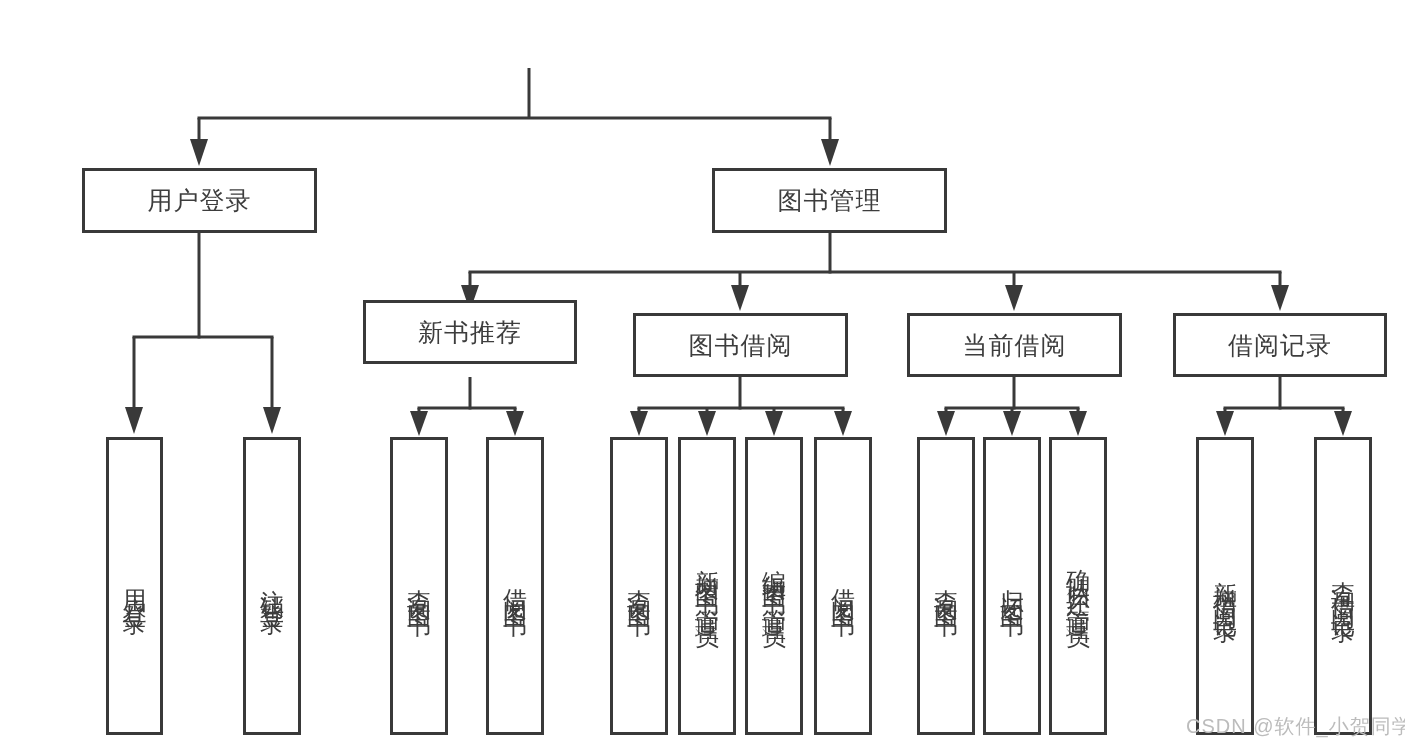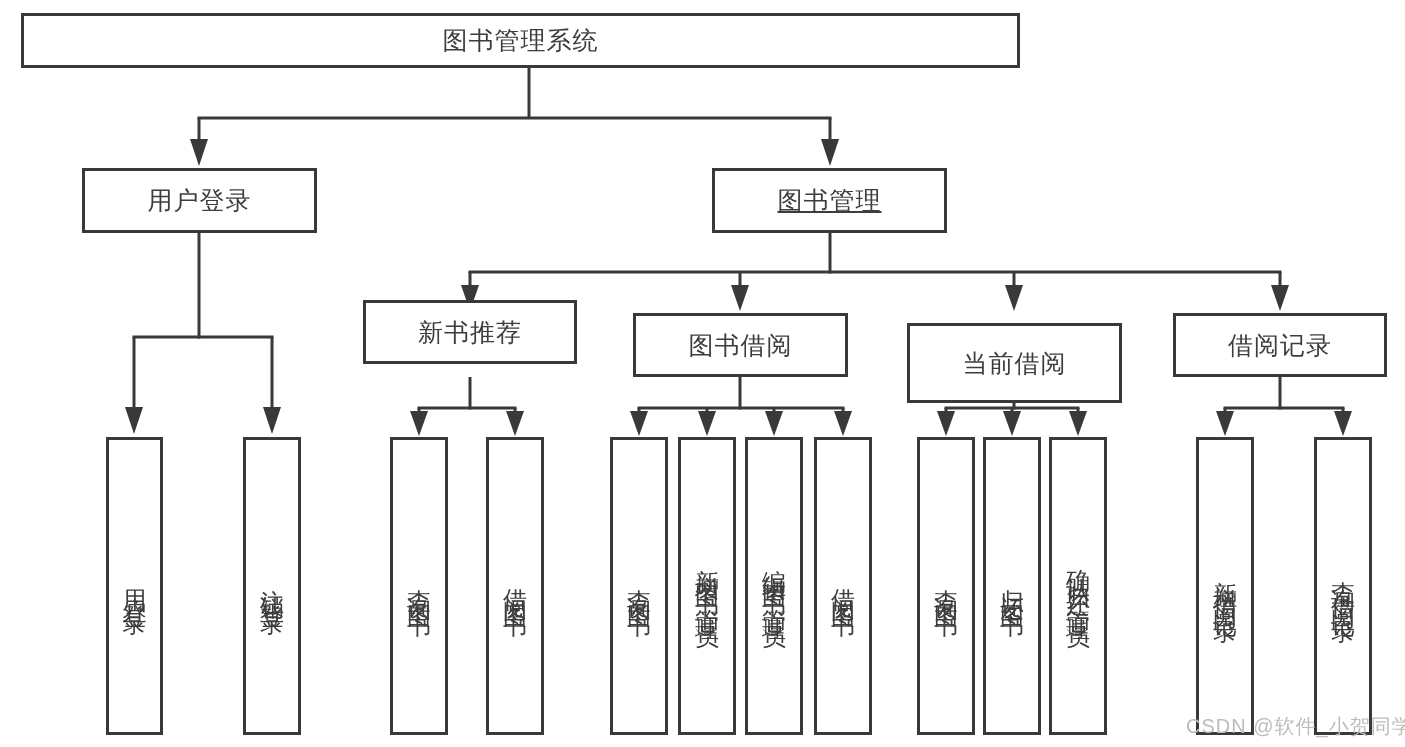--- a/index.html
+++ b/index.html
@@ -127,28 +127,27 @@
     <polygon points="1069,411 1087,411 1078,436"></polygon>
 
     <line x1="1280" y1="377" x2="1280" y2="409.5"></line>
     <line x1="1223.5" y1="408" x2="1344.5" y2="408"></line>
     <line x1="1225" y1="408" x2="1225" y2="414"></line>
     <line x1="1343" y1="408" x2="1343" y2="414"></line>
     <polygon points="1216,411 1234,411 1225,436"></polygon>
     <polygon points="1334,411 1352,411 1343,436"></polygon>
   </svg>
 
-  <div class="box hbox" style="left:21px; top:13px; width:999px; height:55px;">图书管理系统</div>
 
   <div class="box hbox" style="left:82px; top:168px; width:235px; height:65px;">用户登录</div>
-  <div class="box hbox" style="left:712px; top:168px; width:235px; height:65px;text-decoration:underline;">图书管理</div>
+  <div class="box hbox" style="left:712px; top:168px; width:235px; height:65px;">图书管理</div>
 
   <div class="box hbox" style="left:363px; top:300px; width:214px; height:64px;">新书推荐</div>
   <div class="box hbox" style="left:633px; top:313px; width:215px; height:64px;text-align:right;">图书借阅</div>
-  <div class="box hbox" style="left:907px; top:323px; width:215px; height:80px;font-family:Liberation Mono, monospace;">当前借阅</div>
+  <div class="box hbox" style="left:907px; top:313px; width:215px; height:64px;font-family:Liberation Mono, monospace;">当前借阅</div>
   <div class="box hbox" style="left:1173px; top:313px; width:214px; height:64px;">借阅记录</div>
 
   <div class="box vbox" style="left:106px; width:57px;">
     <span class="vtext">用户登录</span>
   </div>
   <div class="box vbox" style="left:243px;">
     <span class="vtext">注销登录</span>
   </div>
 
   <div class="box vbox" style="left:390px;">

